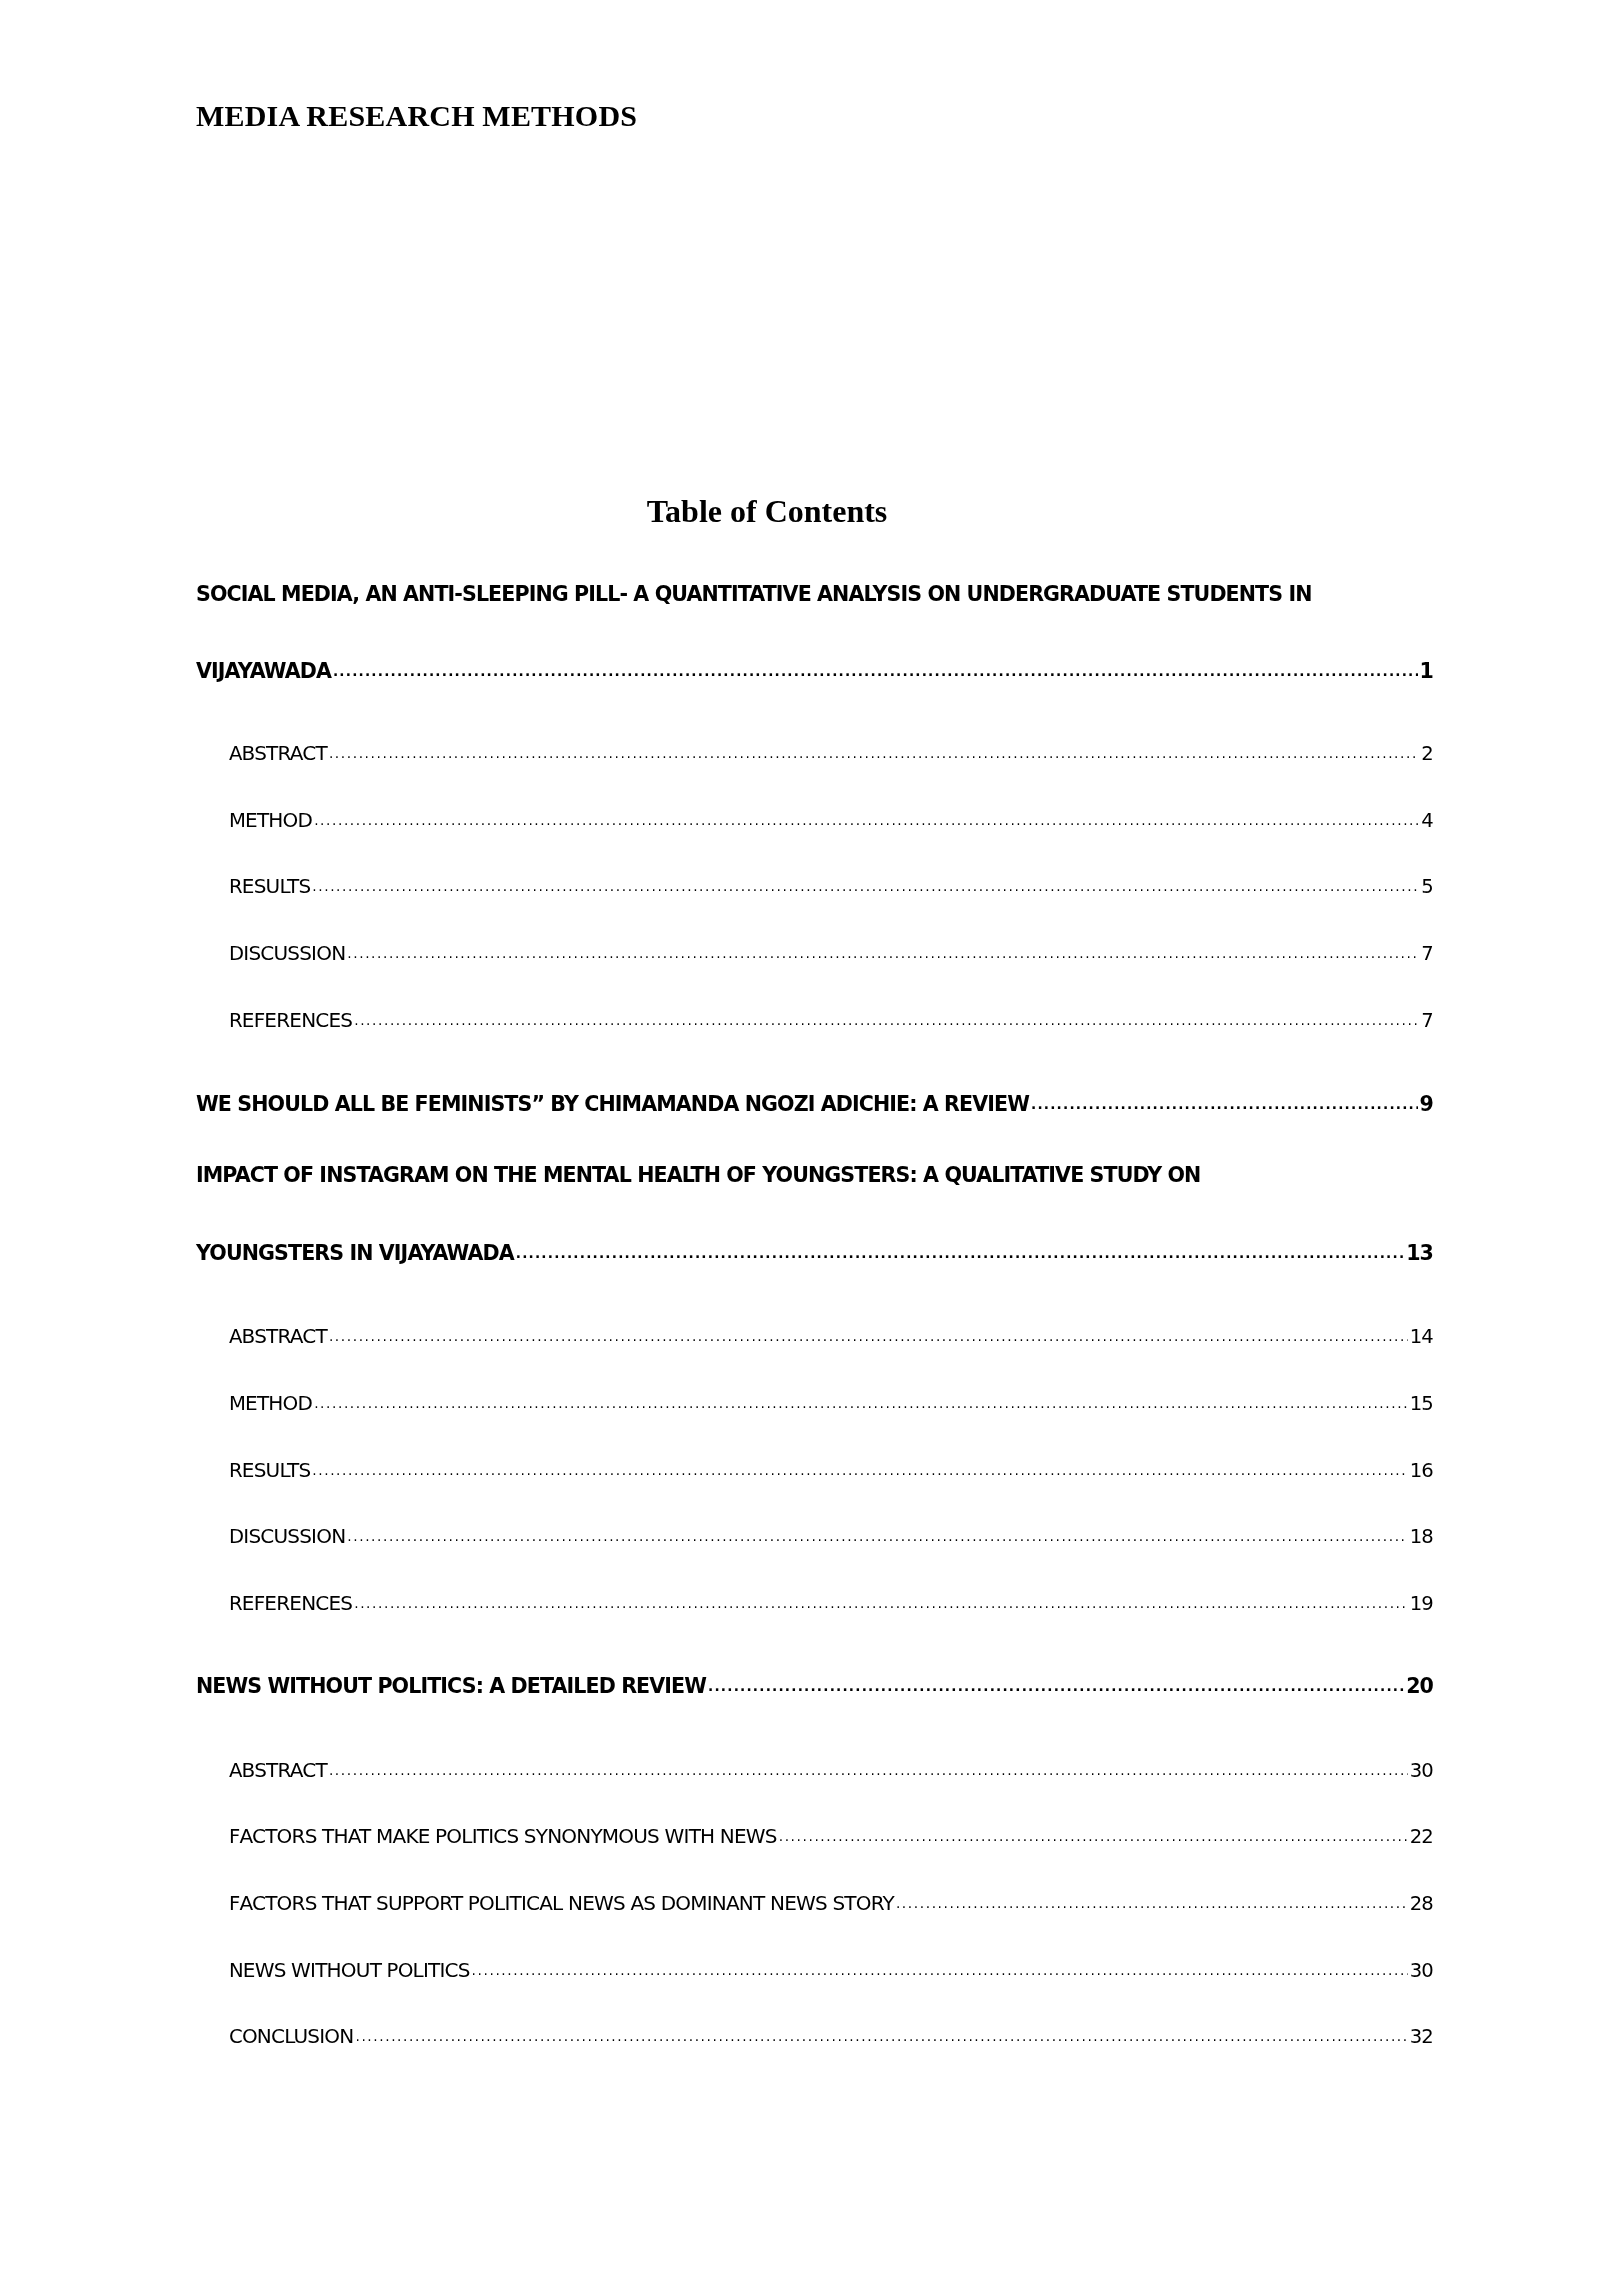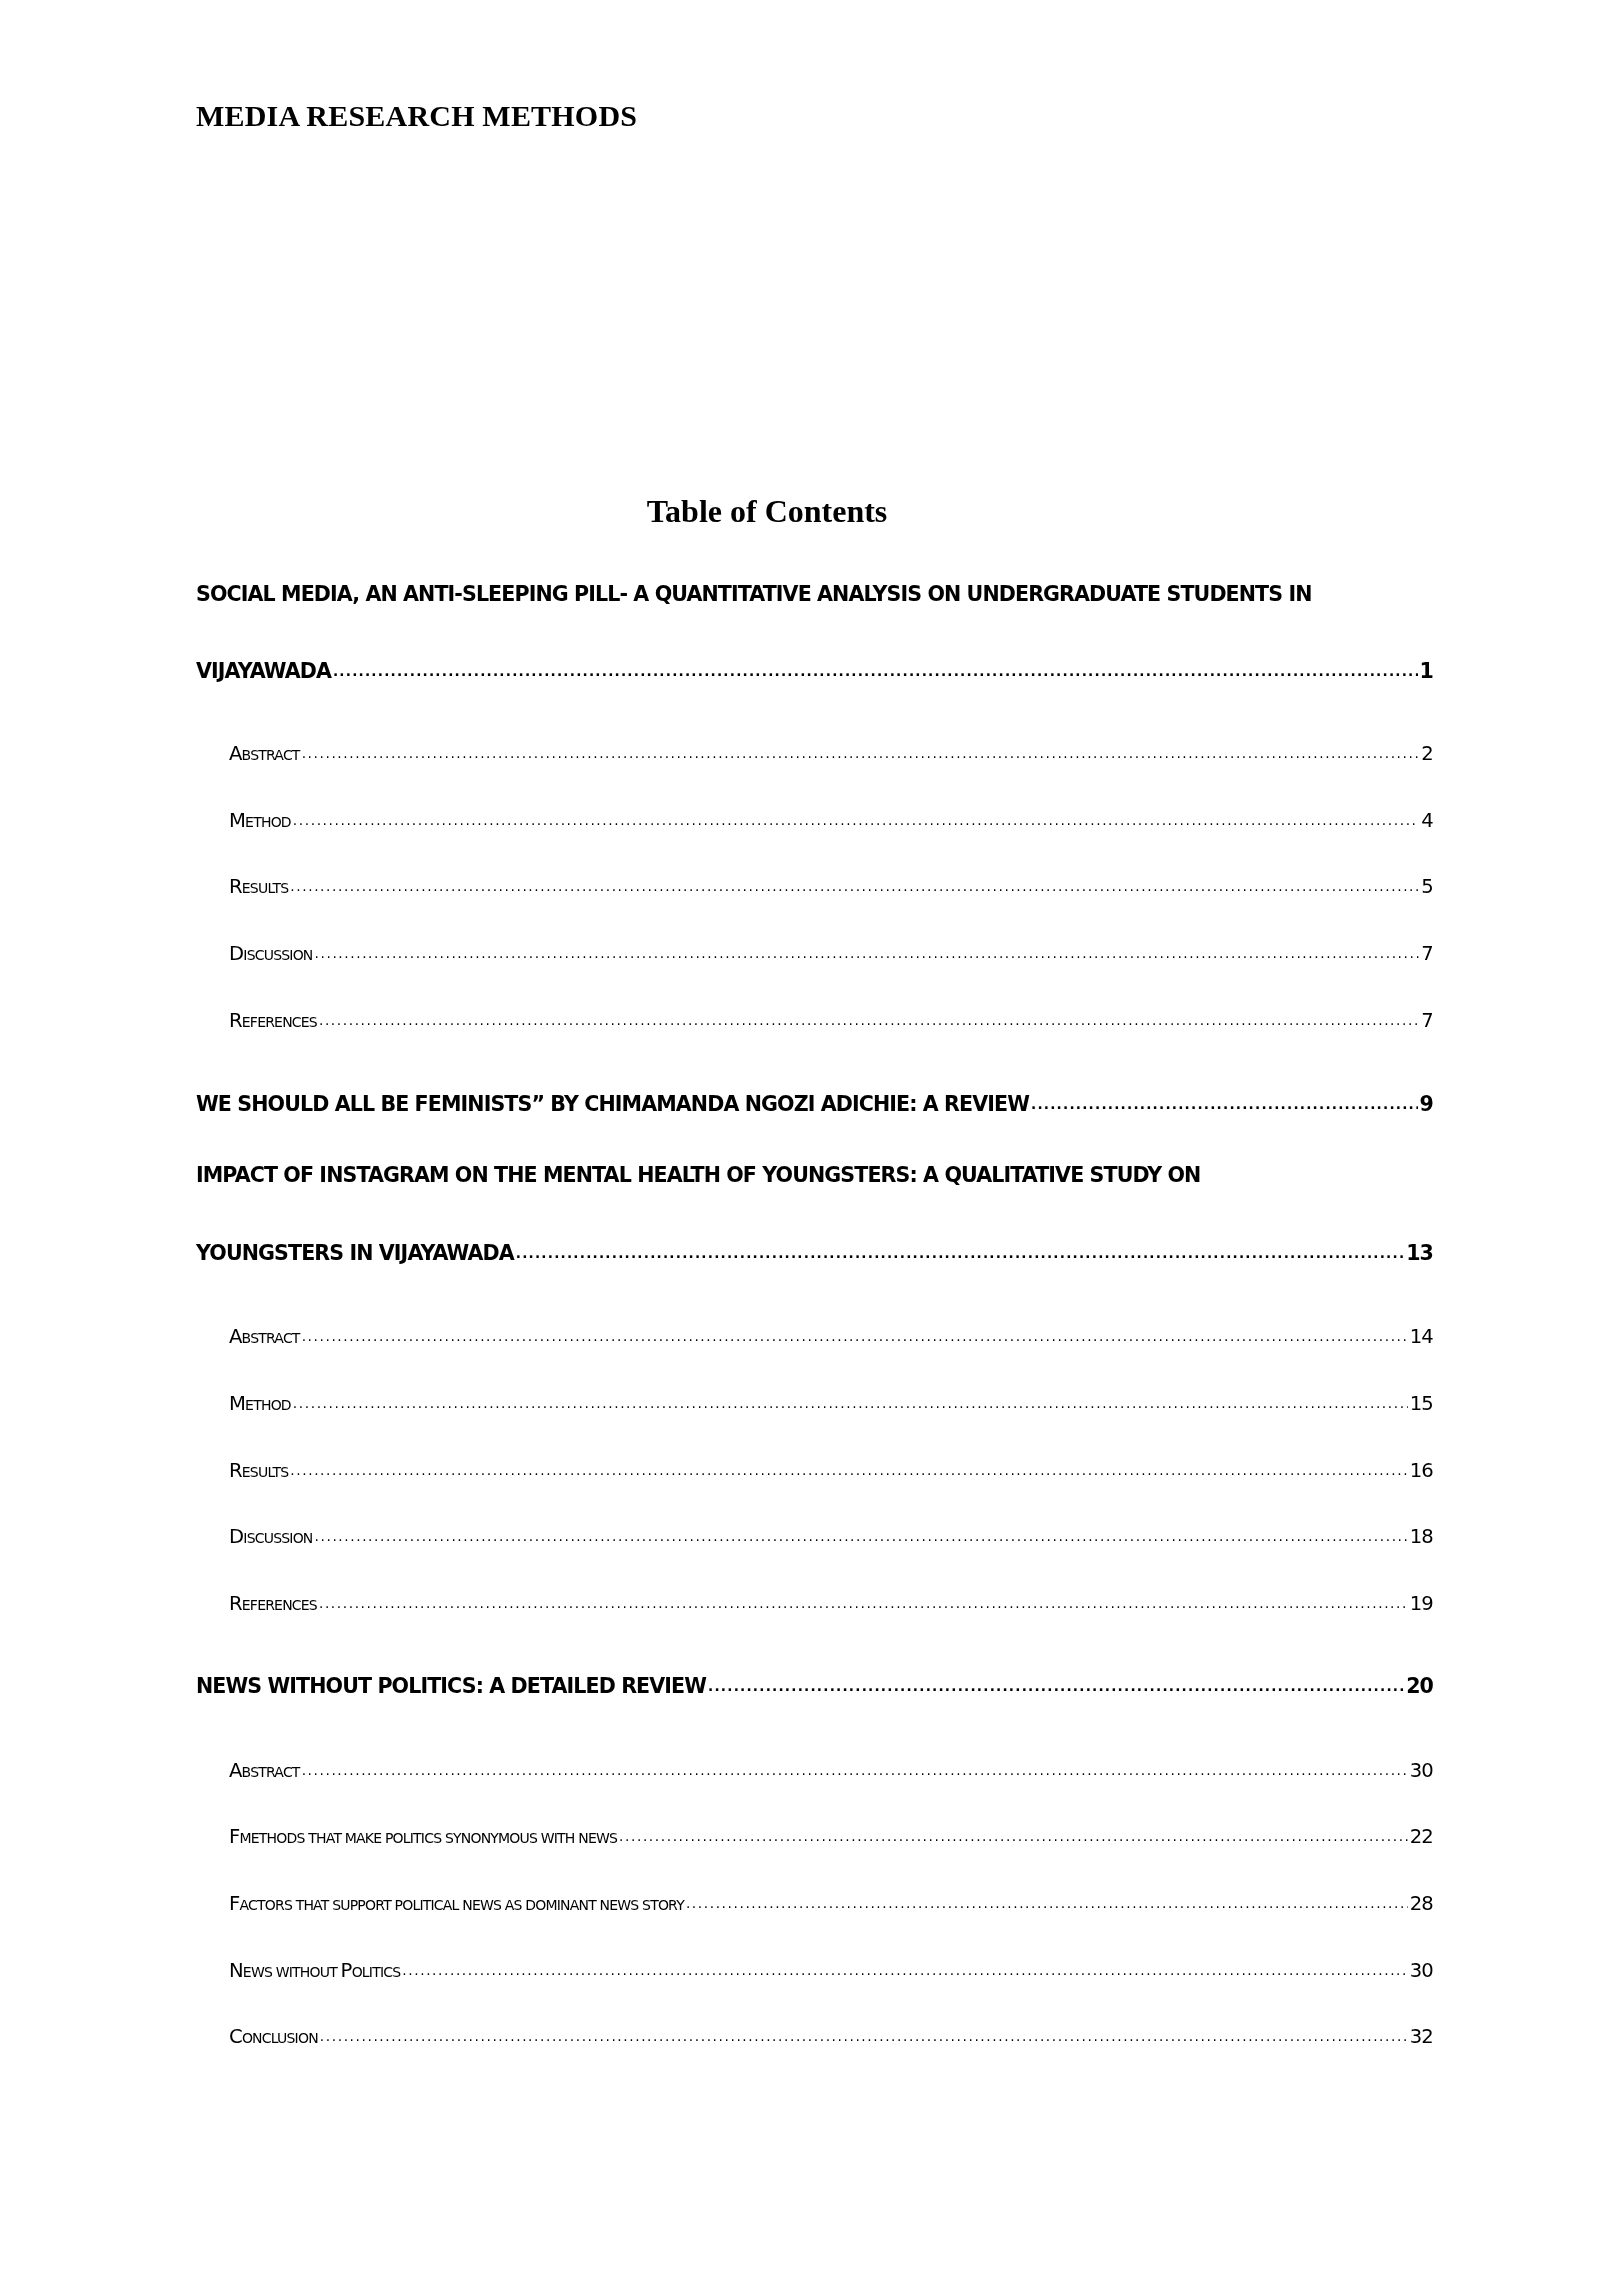--- a/index.html
+++ b/index.html
@@ -21,21 +21,21 @@
   .toc-row.lvl2 { left: 229px; width: 1204px; font-size: 19.6px; letter-spacing: -0.8px; }
   .toc-row.nodots { display: block; }
   .toc-text { white-space: nowrap; flex: 0 0 auto; }
   .toc-dots {
     flex: 1 1 auto; overflow: hidden; white-space: nowrap; margin: 0 2px;
     font-weight: normal; letter-spacing: 1.6px; font-size: 13.7px; line-height: 1; padding-bottom: 3.9px;
   }
   .toc-row.lvl1 .toc-dots { font-weight: bold; letter-spacing: 1.2px; }
   .toc-page { flex: 0 0 auto; white-space: nowrap; }
   .sc-big { font-size: 19.6px; }
-  .sc-small { font-size: 14px; }
+  .sc-small { font-size: 20px; }
 </style>
 </head>
 <body>
 
 <div class="running-head">MEDIA RESEARCH METHODS</div>
 
 <div class="toc-title">Table of Contents</div>
 
 <div class="toc-row lvl1 nodots" style="top:582px">
   <span class="toc-text">SOCIAL MEDIA, AN ANTI-SLEEPING PILL- A QUANTITATIVE ANALYSIS ON UNDERGRADUATE STUDENTS IN</span>
@@ -118,21 +118,21 @@
   <span class="toc-dots">................................................................................................................................................................................................................................................................................</span>
   <span class="toc-page">20</span>
 </div>
 
 <div class="toc-row lvl2" style="top:1749px">
   <span class="toc-text"><span class="sc-big">A</span><span class="sc-small">BSTRACT</span></span>
   <span class="toc-dots">................................................................................................................................................................................................................................................................................</span>
   <span class="toc-page">30</span>
 </div>
 <div class="toc-row lvl2" style="top:1815px">
-  <span class="toc-text"><span class="sc-big">F</span><span class="sc-small">METHODS THAT MAKE POLITICS SYNONYMOUS WITH NEWS</span></span>
+  <span class="toc-text"><span class="sc-big">F</span><span class="sc-small">ACTORS THAT MAKE POLITICS SYNONYMOUS WITH NEWS</span></span>
   <span class="toc-dots">................................................................................................................................................................................................................................................................................</span>
   <span class="toc-page">22</span>
 </div>
 <div class="toc-row lvl2" style="top:1882px">
   <span class="toc-text"><span class="sc-big">F</span><span class="sc-small">ACTORS THAT SUPPORT POLITICAL NEWS AS DOMINANT NEWS STORY</span></span>
   <span class="toc-dots">................................................................................................................................................................................................................................................................................</span>
   <span class="toc-page">28</span>
 </div>
 <div class="toc-row lvl2" style="top:1949px">
   <span class="toc-text"><span class="sc-big">N</span><span class="sc-small">EWS WITHOUT </span><span class="sc-big">P</span><span class="sc-small">OLITICS</span></span>

